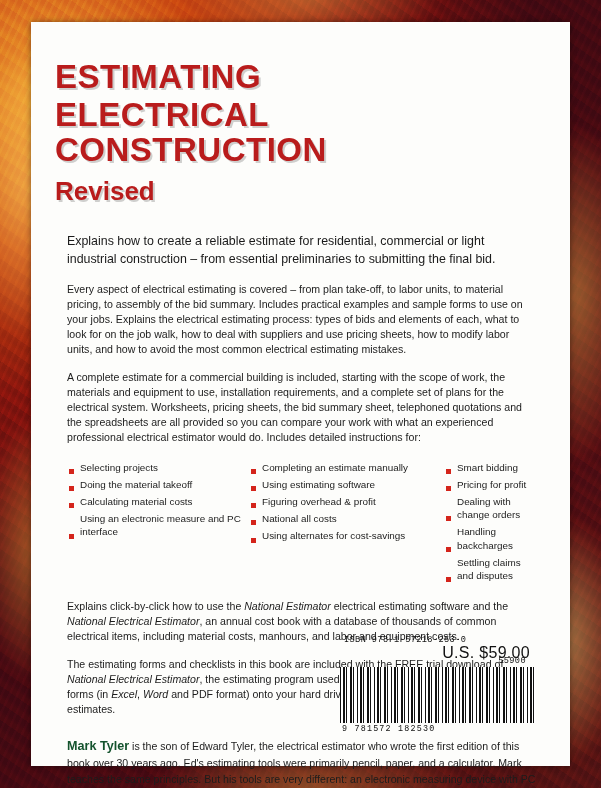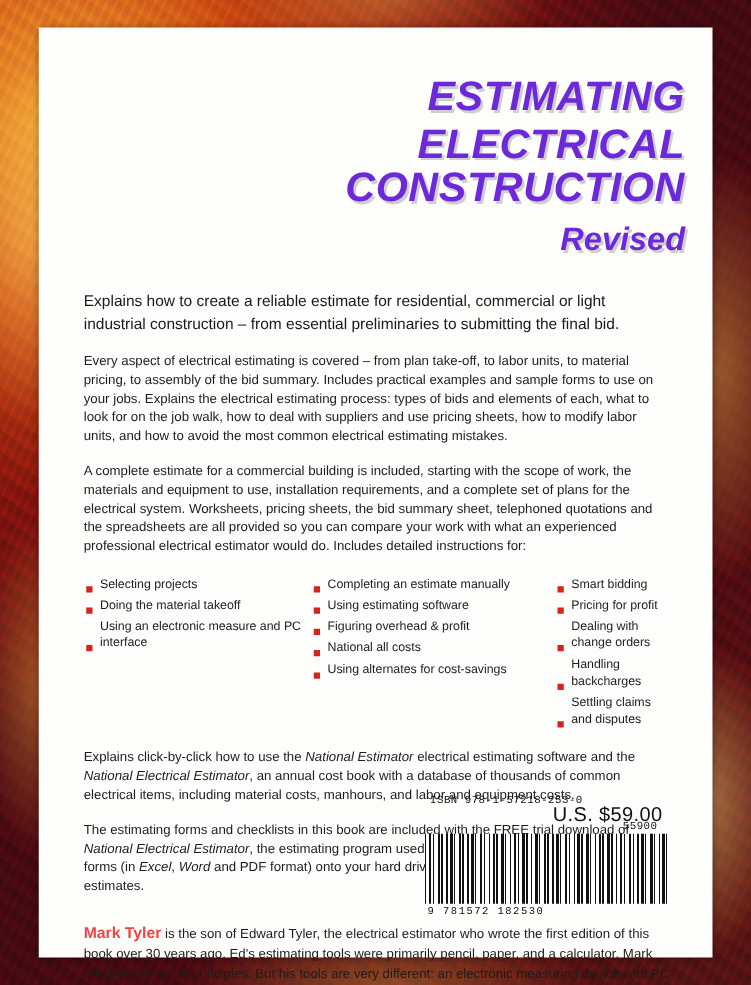--- a/index.html
+++ b/index.html
@@ -57,23 +57,22 @@
     box-shadow: 0 0 6px rgba(0,0,0,0.45);
   }
   .inner {
     position: absolute;
     left: 24px;
     top: 20px;
     right: 22px;
     bottom: 12px;
   }
   .title-block {
-    text-align: right;
-    color: #6d28d9;
-    font-style: italic;
+    text-align: left;
+    color: #b91c1c;
   }
   .title-l1, .title-l2 {
     font-weight: bold;
     letter-spacing: 0.5px;
     line-height: 1.06;
     text-shadow: 2px 2px 0 rgba(120,120,120,0.35);
   }
   .title-l1 {
     font-size: 33px;
     margin-top: 18px;
@@ -129,21 +128,21 @@
     margin-top: 4px;
     margin-right: 6px;
   }
   .byline {
     margin: 20px 12px 0 12px;
     font-size: 10.6px;
     line-height: 1.5;
     color: #1c1c1c;
   }
   .author {
-    color: #ef4444;
+    color: #14532d;
     font-weight: bold;
     font-size: 12.6px;
     text-align: center;
   }
   .price {
     position: absolute;
     right: 18px;
     bottom: 92px;
     font-size: 16px;
     font-weight: normal;
@@ -229,20 +228,24 @@
           <div class="bullet">
               <span class="sq"></span>
               <span>Selecting projects</span>
             </div>
           <div class="bullet">
               <span class="sq"></span>
               <span>Doing the material takeoff</span>
             </div>
           <div class="bullet">
               <span class="sq"></span>
+              <span>Calculating material costs</span>
+            </div>
+          <div class="bullet">
+              <span class="sq"></span>
               <span>Using an electronic measure and PC interface</span>
             </div>
         </div>
         <div class="bullet-col c2">
           <div class="bullet">
               <span class="sq"></span>
               <span>Completing an estimate manually</span>
             </div>
           <div class="bullet">
               <span class="sq"></span>

